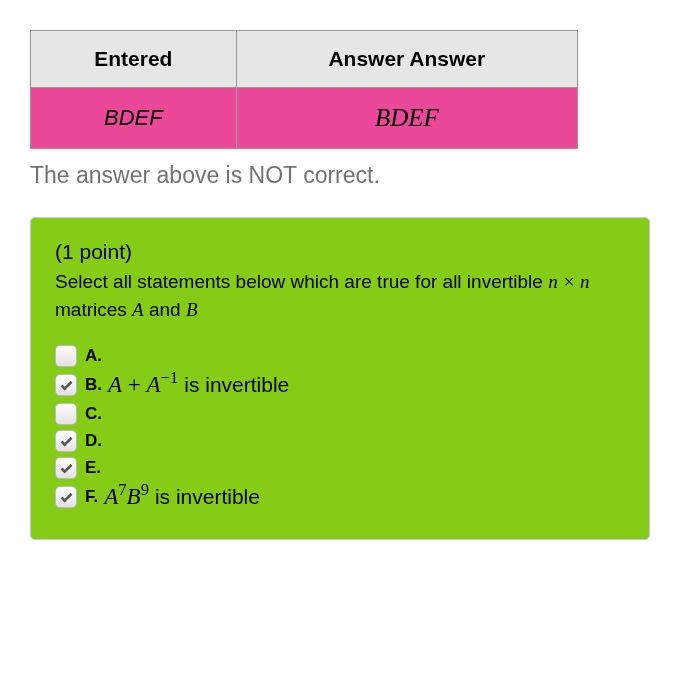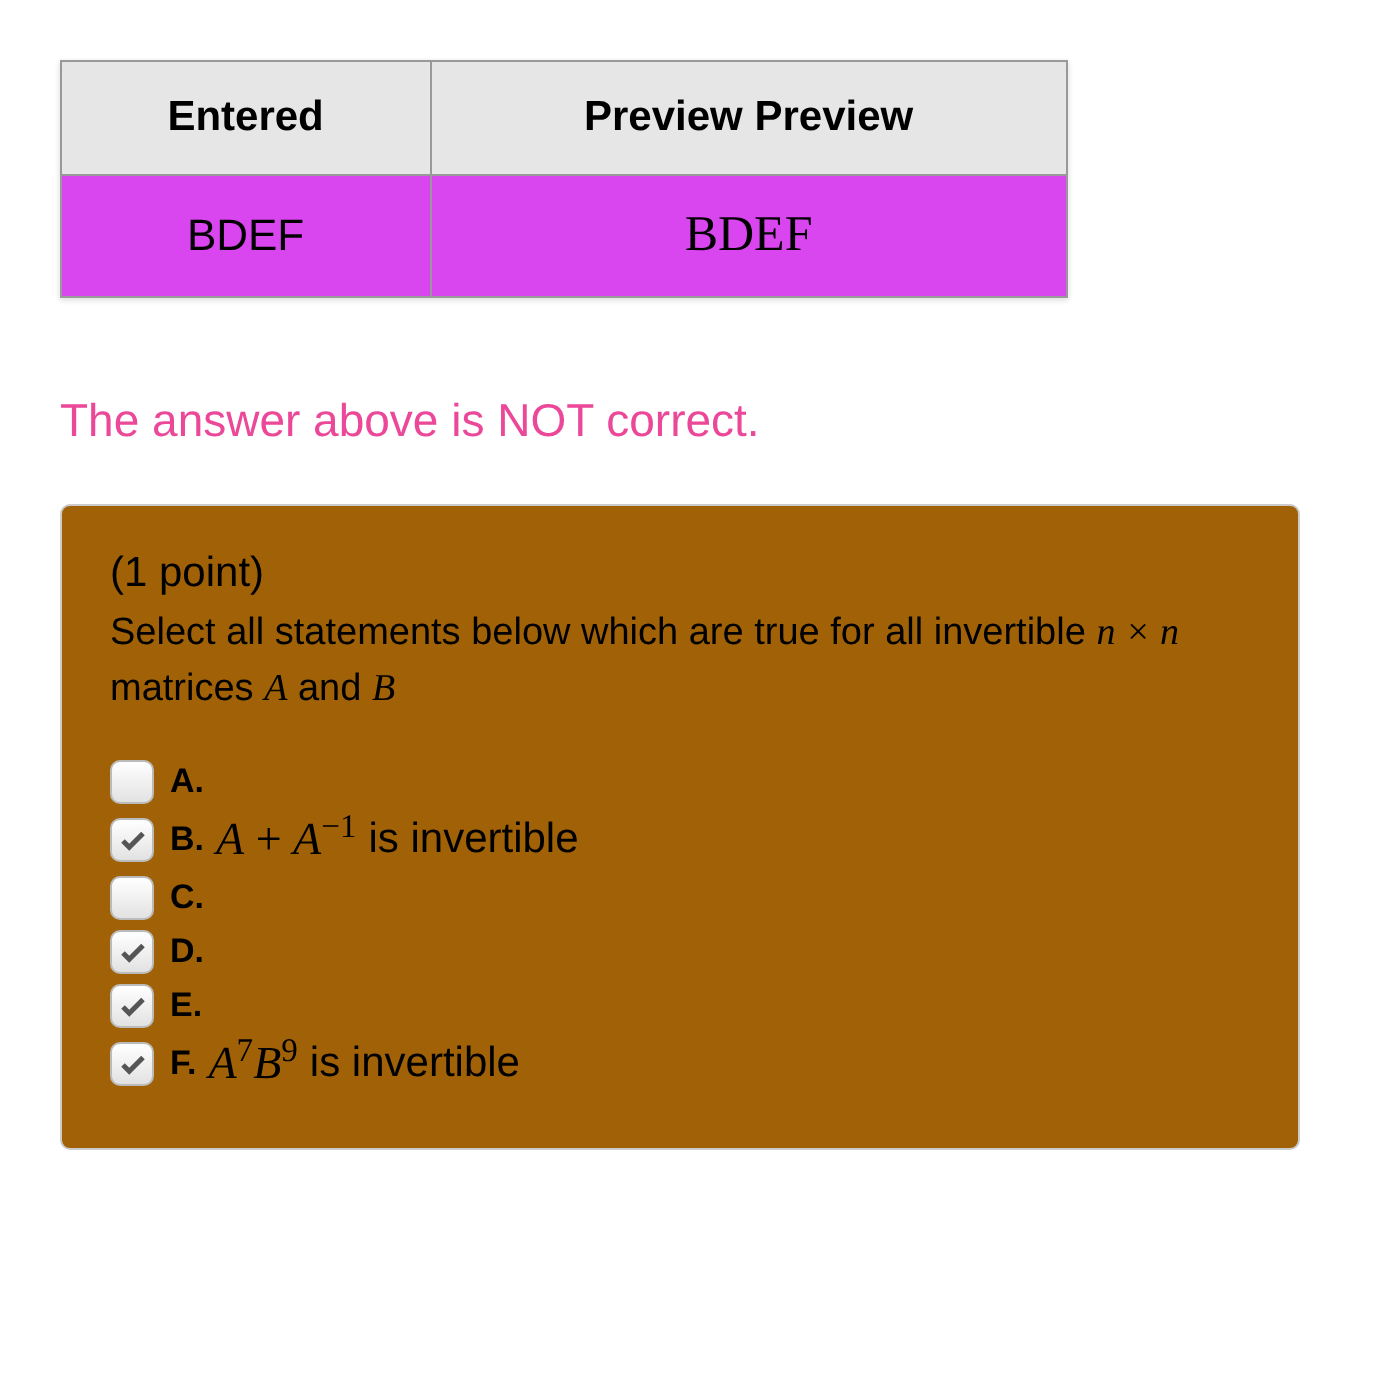--- a/index.html
+++ b/index.html
@@ -5,52 +5,53 @@
   * { box-sizing: border-box; }
   body {
     margin: 0;
     padding: 30px;
     font-family: Arial, Helvetica, sans-serif;
     background: #ffffff;
     width: 697px;
   }
   .answer-table {
     border-collapse: collapse;
-    width: 504px;
+    width: 548px;
     box-shadow: 0 1px 3px rgba(0,0,0,0.15);
   }
   .answer-table th, .answer-table td {
     border: 1px solid #999;
     text-align: center;
     padding: 16px 20px;
   }
   .answer-table th {
     background: #e6e6e6;
     font-weight: bold;
     font-size: 21px;
   }
   .answer-table td {
-    background: #d946ef;
+    background: #ec4899;
     font-size: 22px;
+    font-style: italic;
   }
   .answer-table td.entered {
     font-family: Arial, Helvetica, sans-serif;
   }
   .answer-table td.preview {
     font-family: "Times New Roman", Times, serif;
     font-size: 25px;
   }
   .feedback {
-    color: #ec4899;
+    color: #737373;
     font-size: 23px;
-    margin: 48px 0 28px 0;
+    margin: 13px 0 28px 0;
   }
   .question-box {
     border: 1px solid #ccc;
-    background: #a16207;
+    background: #84cc16;
     border-radius: 5px;
     padding: 22px 24px 24px 24px;
     width: 620px;
   }
   .points {
     font-size: 21px;
     margin-bottom: 4px;
   }
   .prompt {
     font-size: 19px;
@@ -93,21 +94,21 @@
   }
   sup { font-size: 0.72em; vertical-align: super; line-height: 0; }
 </style>
 </head>
 <body>
 
 <table class="answer-table">
   <tbody>
       <tr>
     <th>Entered</th>
-    <th>Preview Preview</th>
+    <th>Answer Answer</th>
   </tr>
   <tr>
     <td class="entered">BDEF</td>
     <td class="preview">BDEF</td>
   </tr>
 </tbody>
   </table>
 
 <div class="feedback">The answer above is NOT correct.</div>
 

